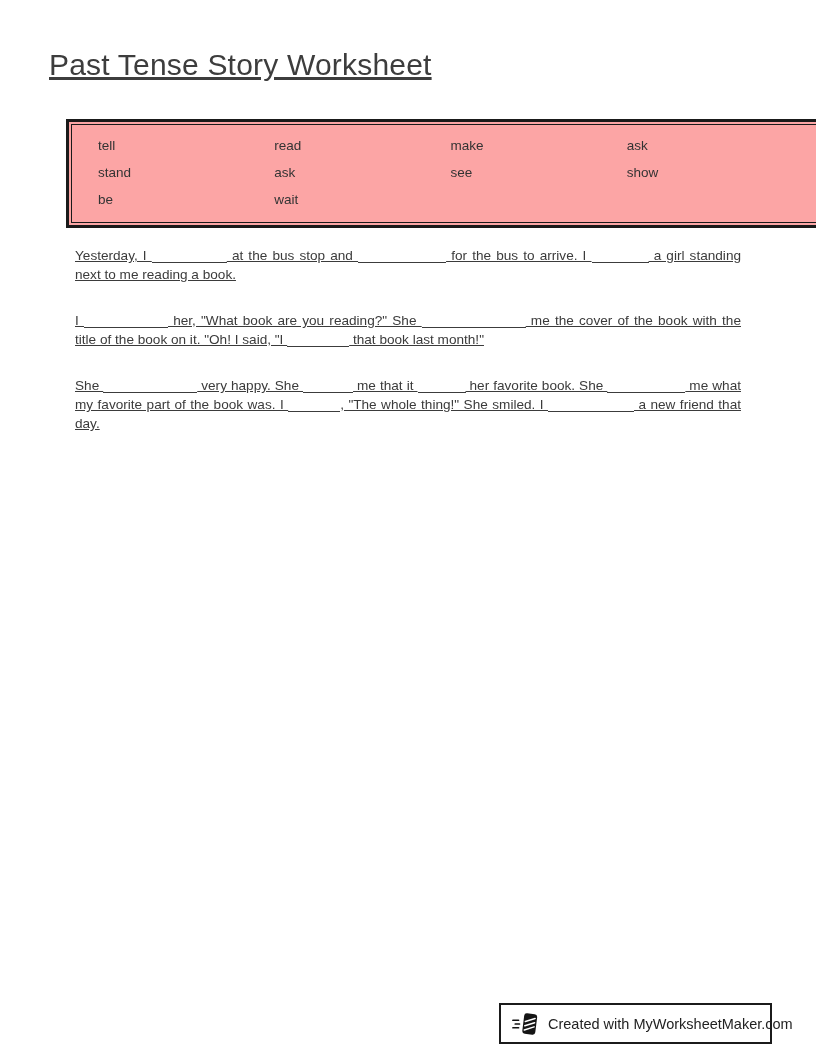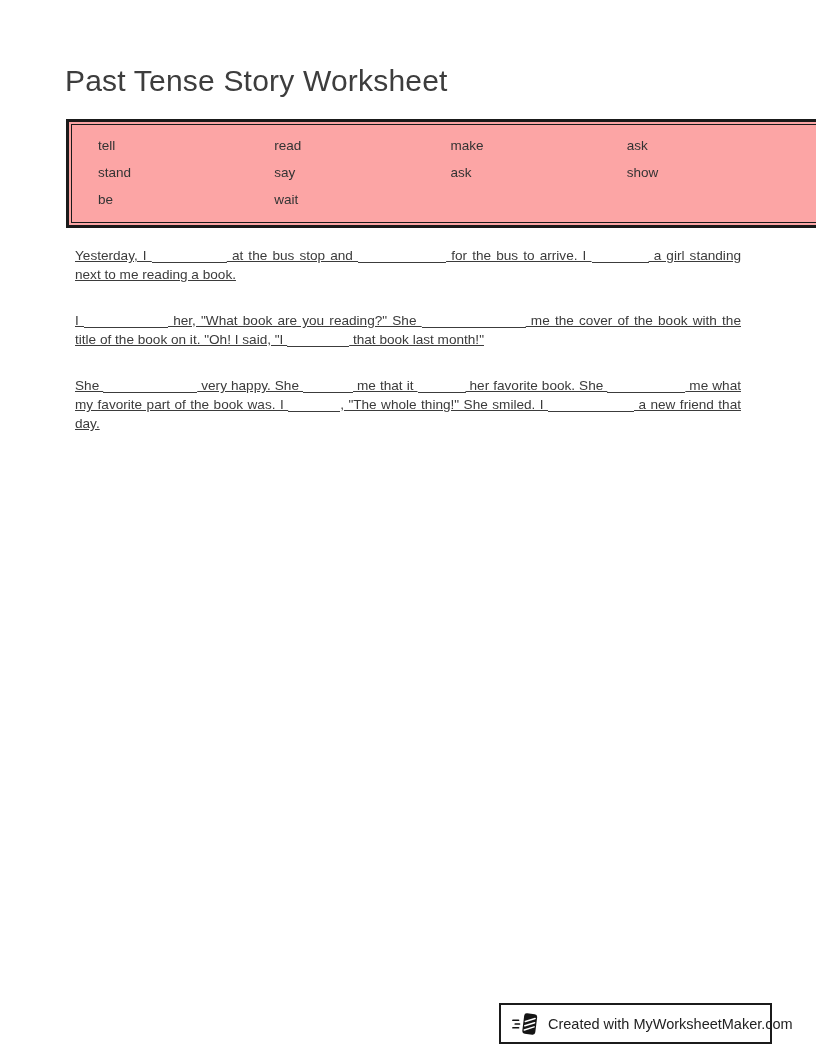--- a/index.html
+++ b/index.html
@@ -10,25 +10,26 @@
     background: #ffffff;
     position: relative;
     font-family: "Liberation Sans", sans-serif;
     color: #3b3b3b;
     overflow: hidden;
   }
   .page-title {
     position: absolute;
     left: 49px;
     top: 48px;
-    margin: 16px;
+    margin: 0;
     font-size: 30px;
     font-weight: 400;
     letter-spacing: 0.2px;
     color: #3d3d3d;
+    text-decoration: underline;
   }
   .word-bank-outer {
     position: absolute;
     left: 66px;
     top: 119px;
     width: 769px;
     border: 3px solid #1a1a1a;
     padding: 2px;
     background: #fca5a5;
   }
@@ -88,22 +89,22 @@
 
 <h1 class="page-title">Past Tense Story Worksheet</h1>
 
 <div class="word-bank-outer">
   <div class="word-bank-inner">
       <div class="wb-word">tell</div>
       <div class="wb-word">read</div>
       <div class="wb-word">make</div>
       <div class="wb-word">ask</div>
       <div class="wb-word">stand</div>
-      <div class="wb-word">say</div>
       <div class="wb-word">ask</div>
+      <div class="wb-word">see</div>
       <div class="wb-word">show</div>
       <div class="wb-word">be</div>
       <div class="wb-word">wait</div>
     </div>
 </div>
 
 <div class="story">
     <p class="story-par">Yesterday, I <span class="blank" style="width: 75px;"></span> at the bus stop and <span class="blank" style="width: 88px;"></span> for the bus to arrive. I <span class="blank" style="width: 57px;"></span> a girl standing next to me reading a book.</p>
     <p class="story-par">I <span class="blank" style="width: 84px;"></span> her, "What book are you reading?" She <span class="blank" style="width: 104px;"></span> me the cover of the book with the title of the book on it. "Oh! I said, "I <span class="blank" style="width: 62px;"></span> that book last month!"</p>
     <p class="story-par">She <span class="blank" style="width: 94px;"></span> very happy. She <span class="blank" style="width: 50px;"></span> me that it <span class="blank" style="width: 48px;"></span> her favorite book. She <span class="blank" style="width: 78px;"></span> me what my favorite part of the book was. I <span class="blank" style="width: 52px;"></span>, "The whole thing!" She smiled. I <span class="blank" style="width: 86px;"></span> a new friend that day.</p>

